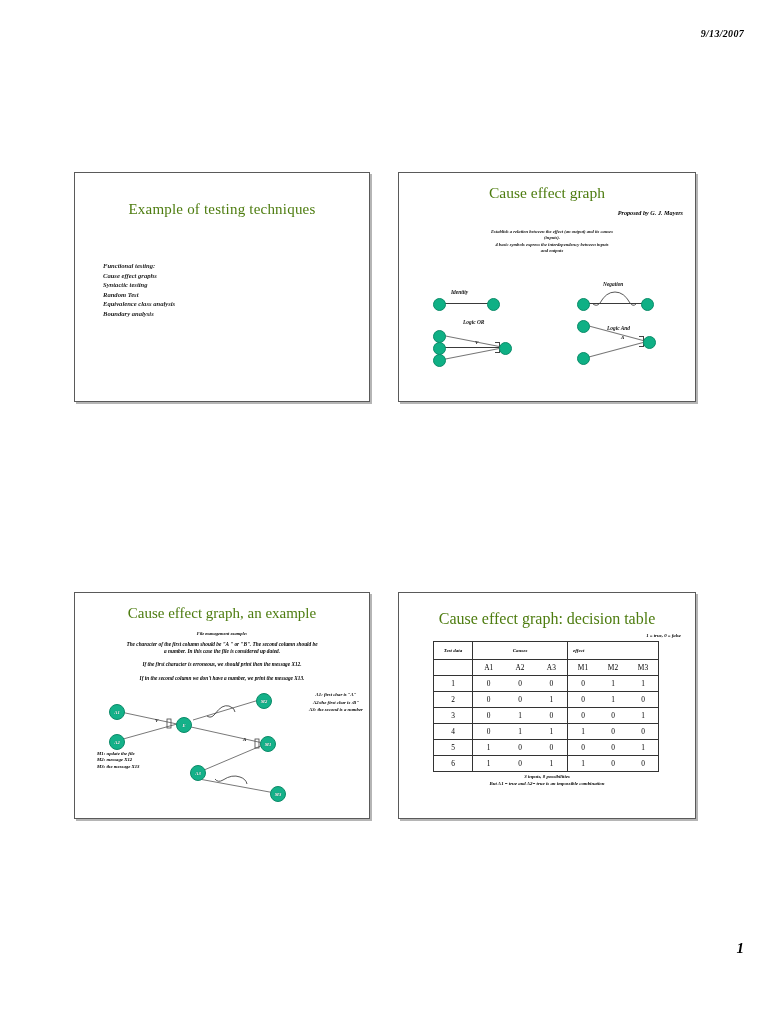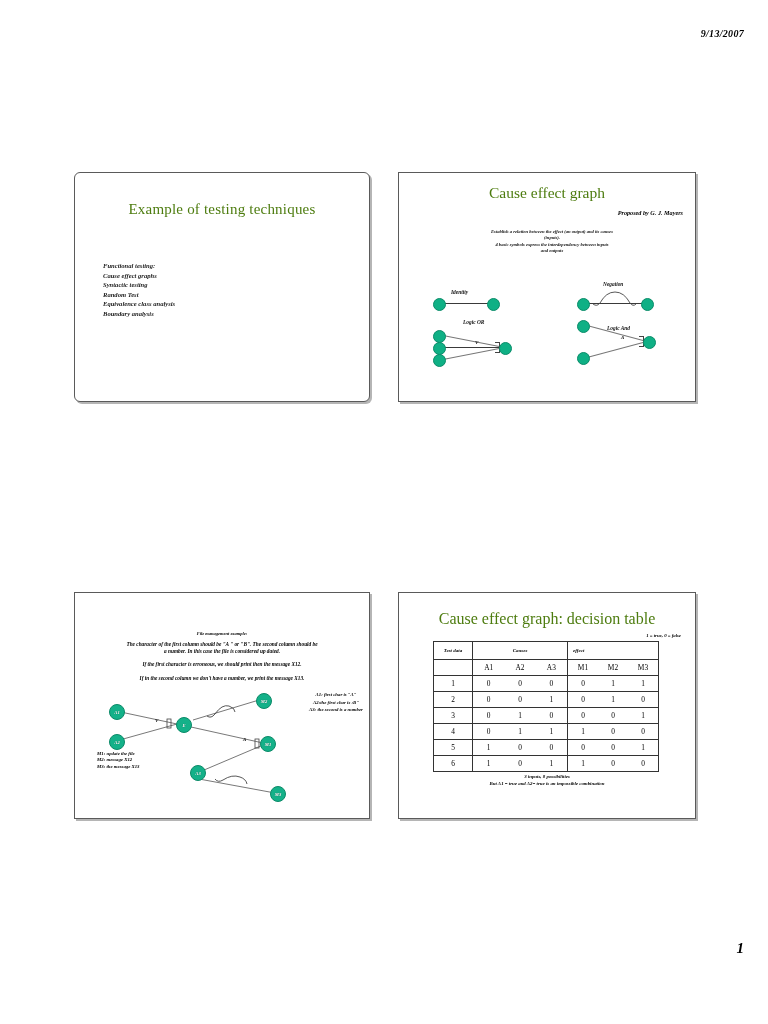--- a/index.html
+++ b/index.html
@@ -19,21 +19,21 @@
     font-weight:bold;font-style:italic;font-size:15px;
   }
 
   
   .slide{
     position:absolute;background:#fff;
     border:1px solid #5a5a5a;
     box-shadow:2px 2px 0 rgba(120,120,120,.55);
     overflow:hidden;
   }
-  #slide1{left:74px;top:172px;width:294px;height:228px;border-radius:6px;}
+  #slide1{left:74px;top:172px;width:294px;height:228px;}
   #slide2{left:398px;top:172px;width:296px;height:228px;}
   #slide3{left:74px;top:592px;width:294px;height:225px;}
   #slide4{left:398px;top:592px;width:296px;height:225px;}
 
   .s-title{
     text-align:center;font-family:"Liberation Serif", serif;
     font-weight:normal;color:#4d7c0f;
   }
   #slide1 .s-title{font-size:15px;margin-top:28px;letter-spacing:.2px;}
   #slide2 .s-title{font-size:15.5px;margin-top:11px;}
@@ -191,20 +191,21 @@
     <div class="edge thin" style="left:10px;top:40px;width:60px;transform:rotate(-15deg);"></div>
     <div class="opsym" style="left:44px;top:18px;">Λ</div>
     <div class="bracket" style="left:62px;top:19px;"></div>
     <div class="node" style="left:0px;top:3px;"></div>
     <div class="node" style="left:0px;top:35px;"></div>
     <div class="node" style="left:66px;top:19px;"></div>
   </div>
 </div>
 
 <div class="slide" id="slide3">
+  <div class="s-title">Cause effect graph, an example</div>
   <div class="s3-sub">File management example:</div>
   <div class="s3-line" style="top:48px;">The character of the first column should be "A " or "B". The second column should be</div>
   <div class="s3-line" style="top:55px;">a number. In this case the file is considered up dated.</div>
   <div class="s3-line" style="top:68px;">If the first character is erroneous, we should print then the message X12.</div>
   <div class="s3-line" style="top:82px;">If in the second column we don't have a number, we print the message X13.</div>
 
   <svg width="294" height="120" style="position:absolute;left:0;top:100px;">
 
     <line x1="41" y1="18" x2="102" y2="31" stroke="#555" stroke-width="0.8"></line>
 

